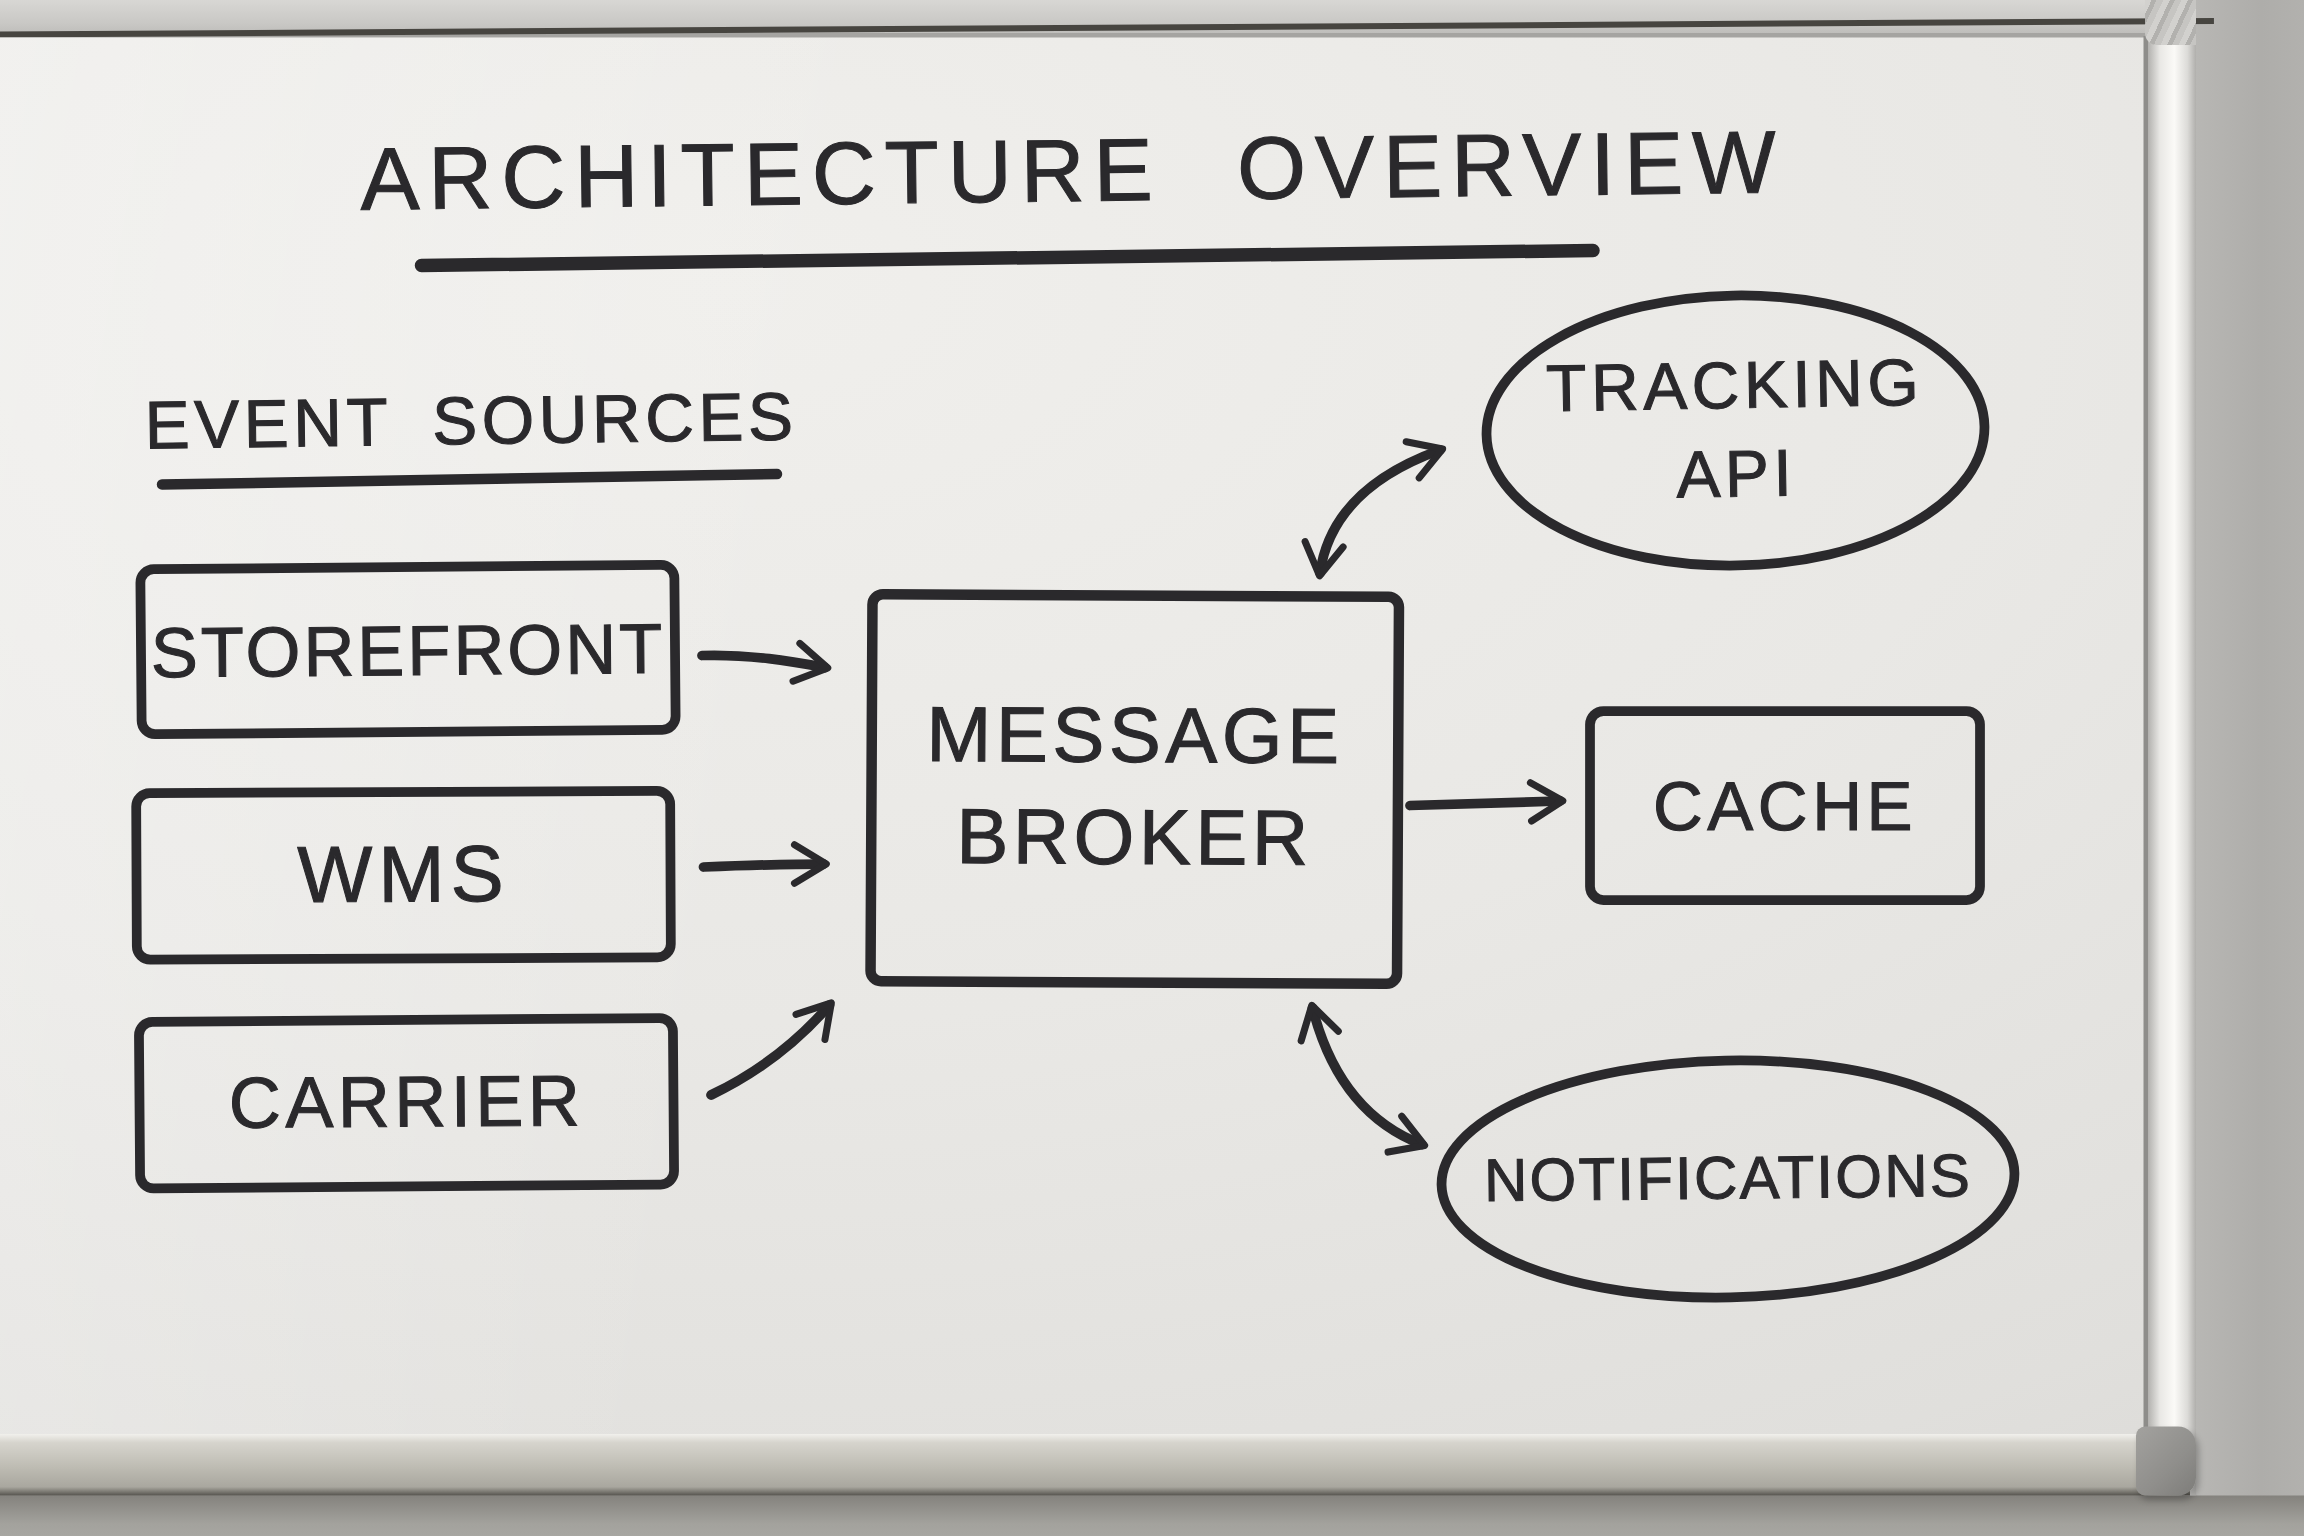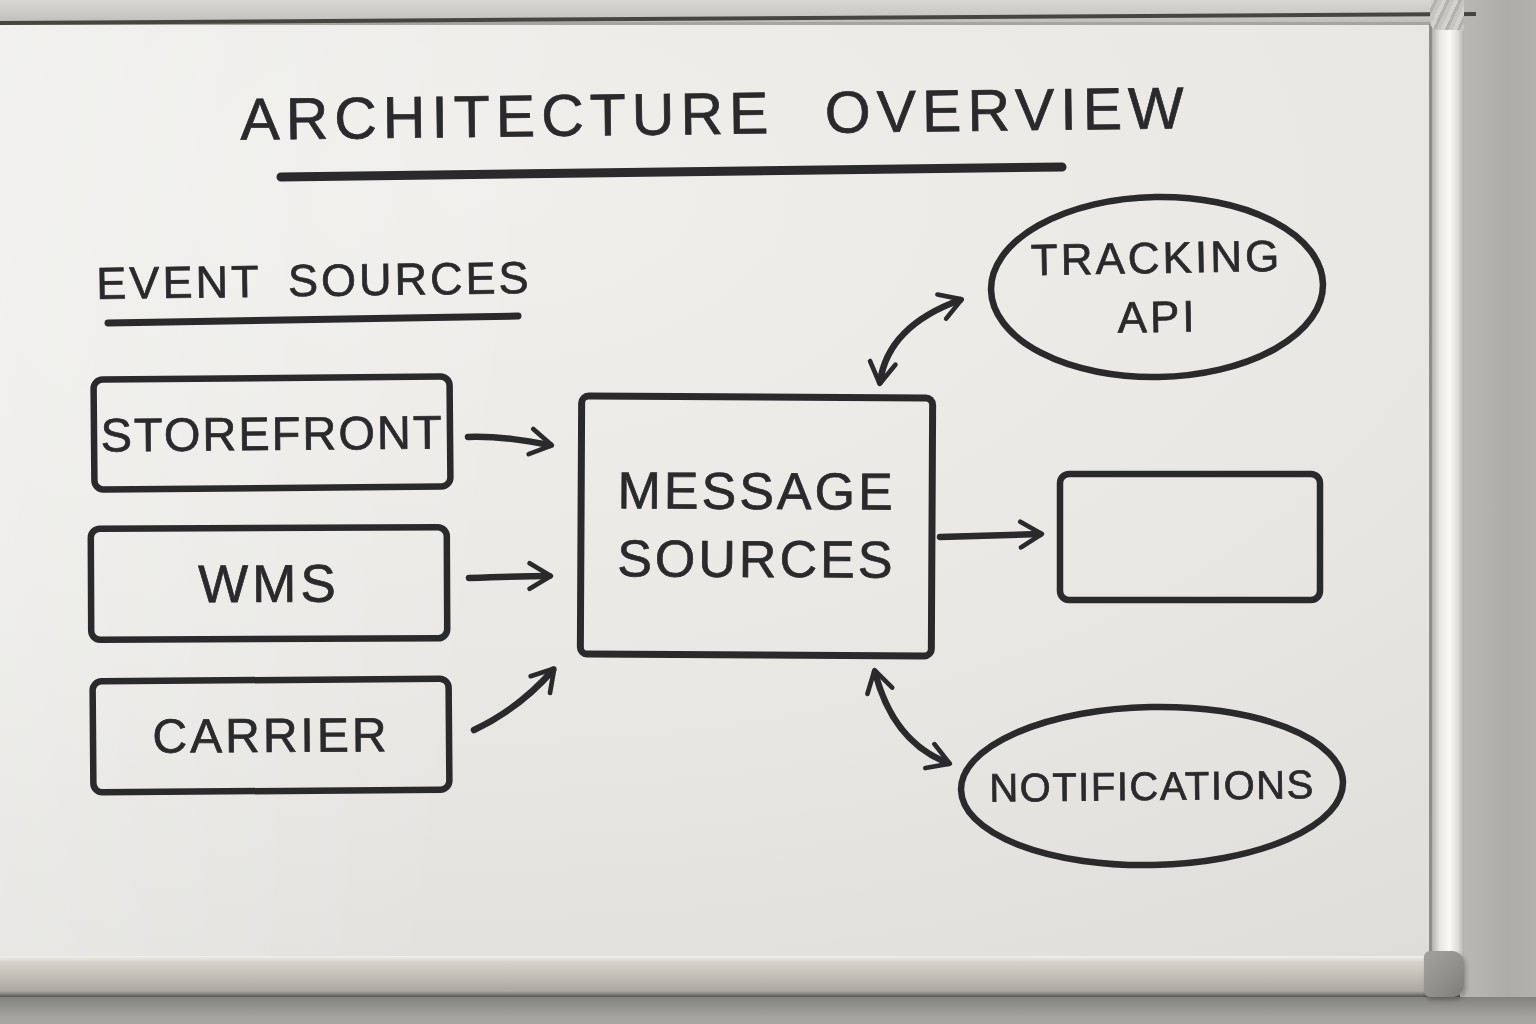--- a/index.html
+++ b/index.html
@@ -99,21 +99,22 @@
     </g>
   </svg>
 
   <div class="label lbl-title">ARCHITECTURE OVERVIEW</div>
   <div class="label lbl-event">EVENT SOURCES</div>
   <div class="label lbl-storefront">STOREFRONT</div>
   <div class="label lbl-wms">WMS</div>
   <div class="label lbl-carrier">CARRIER</div>
   <div class="label lbl-broker">
     <span>MESSAGE</span>
-    <span>SOURCES</span>
+    <span>BROKER</span>
   </div>
   <div class="label lbl-tracking">
     <span>TRACKING</span>
     <span>API</span>
   </div>
+  <div class="label lbl-cache">CACHE</div>
   <div class="label lbl-notifications">NOTIFICATIONS</div>
 
 </div>
 
 </body></html>

